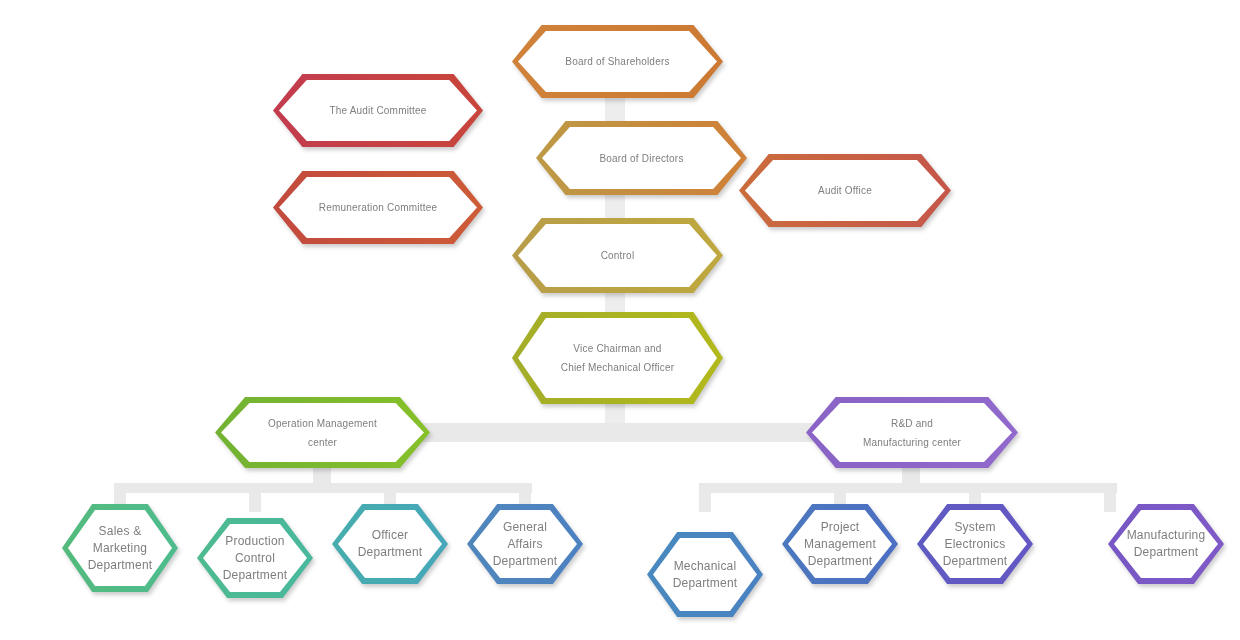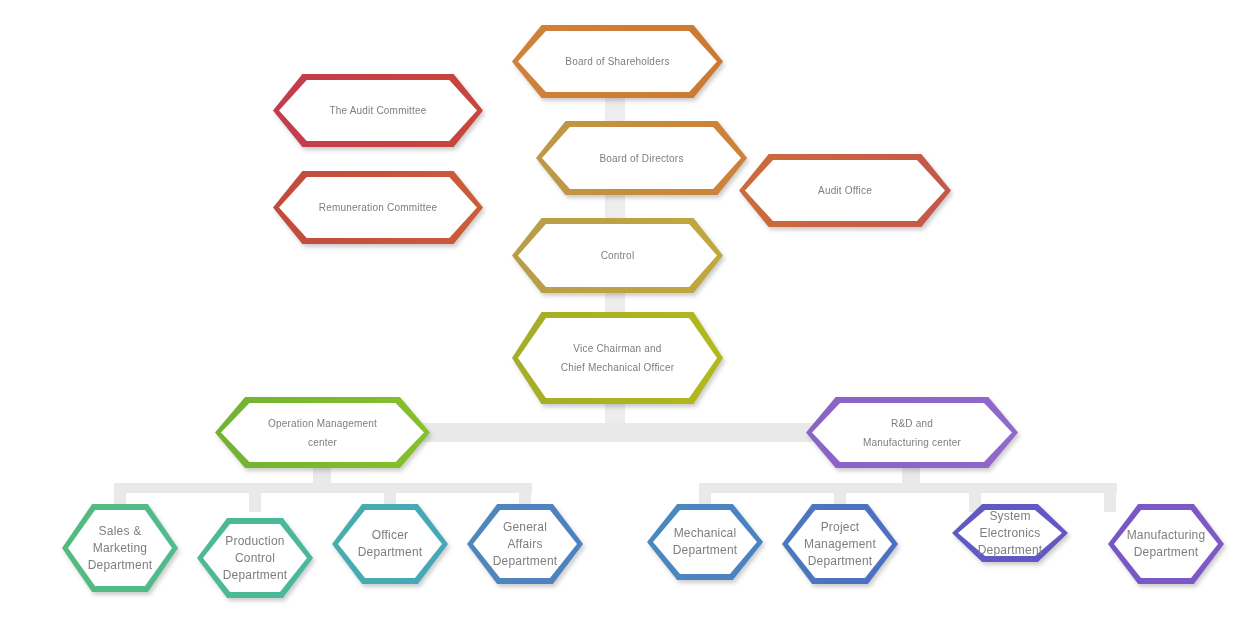--- a/index.html
+++ b/index.html
@@ -190,40 +190,40 @@
   <div class="hex hex-small" style="left: 467px; top: 504px; width: 116px; height: 80px;">
     <div class="hex-shape" style="background: linear-gradient(to right, rgb(79, 135, 188), rgb(77, 129, 193));"></div>
     <div class="hex-inner" style="background: rgb(255, 255, 255);"></div>
     <div class="hex-label" style="color: rgb(126, 126, 126);">
           <div>General</div>
           <div>Affairs</div>
           <div>Department</div>
         </div>
   </div>
 
-  <div class="hex hex-small" style="left: 647px; top: 504px; width: 116px; height: 76px;">
+  <div class="hex hex-small" style="left: 647px; top: 532px; width: 116px; height: 85px;">
     <div class="hex-shape" style="background: linear-gradient(to right, rgb(72, 137, 190), rgb(74, 130, 194));"></div>
     <div class="hex-inner" style="background: rgb(255, 255, 255);"></div>
     <div class="hex-label" style="color: rgb(126, 126, 126);">
           <div>Mechanical</div>
           <div>Department</div>
         </div>
   </div>
 
   <div class="hex hex-small" style="left: 782px; top: 504px; width: 116px; height: 80px;">
     <div class="hex-shape" style="background: linear-gradient(to right, rgb(75, 120, 190), rgb(76, 111, 195));"></div>
     <div class="hex-inner" style="background: rgb(255, 255, 255);"></div>
     <div class="hex-label" style="color: rgb(126, 126, 126);">
           <div>Project</div>
           <div>Management</div>
           <div>Department</div>
         </div>
   </div>
 
-  <div class="hex hex-small" style="left: 952px; top: 504px; width: 116px; height: 58px;">
+  <div class="hex hex-small" style="left: 917px; top: 504px; width: 116px; height: 80px;">
     <div class="hex-shape" style="background: linear-gradient(to right, rgb(94, 90, 193), rgb(100, 87, 196));"></div>
     <div class="hex-inner" style="background: rgb(255, 255, 255);"></div>
     <div class="hex-label" style="color: rgb(126, 126, 126);">
           <div>System</div>
           <div>Electronics</div>
           <div>Department</div>
         </div>
   </div>
 
   <div class="hex hex-small" style="left: 1108px; top: 504px; width: 116px; height: 80px;">

